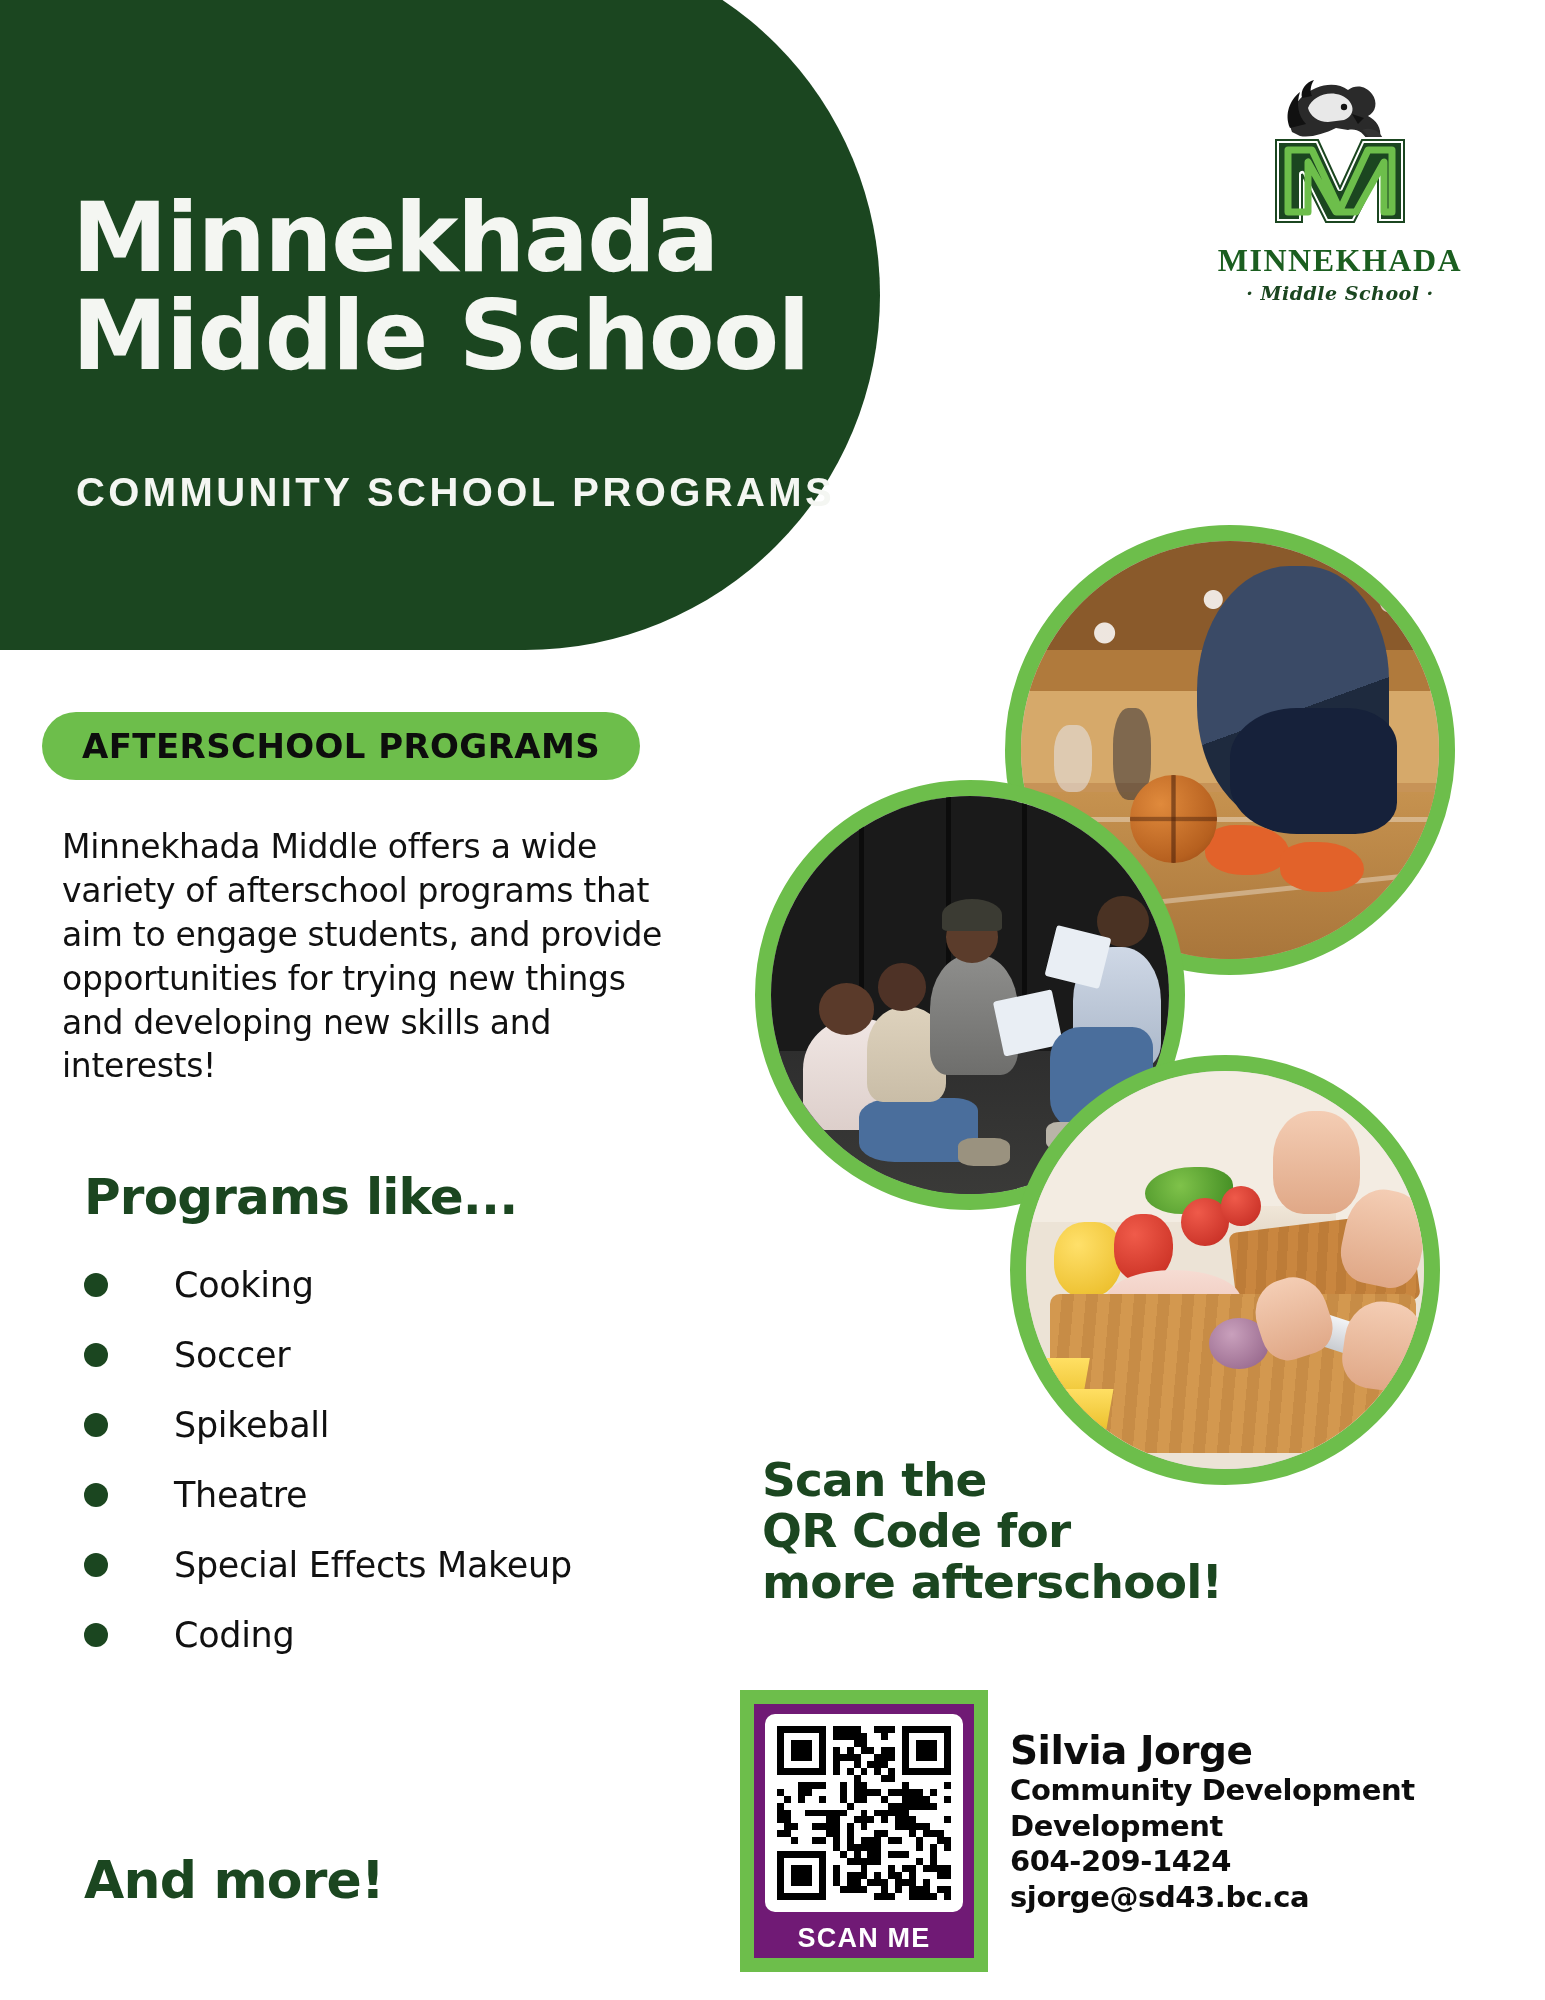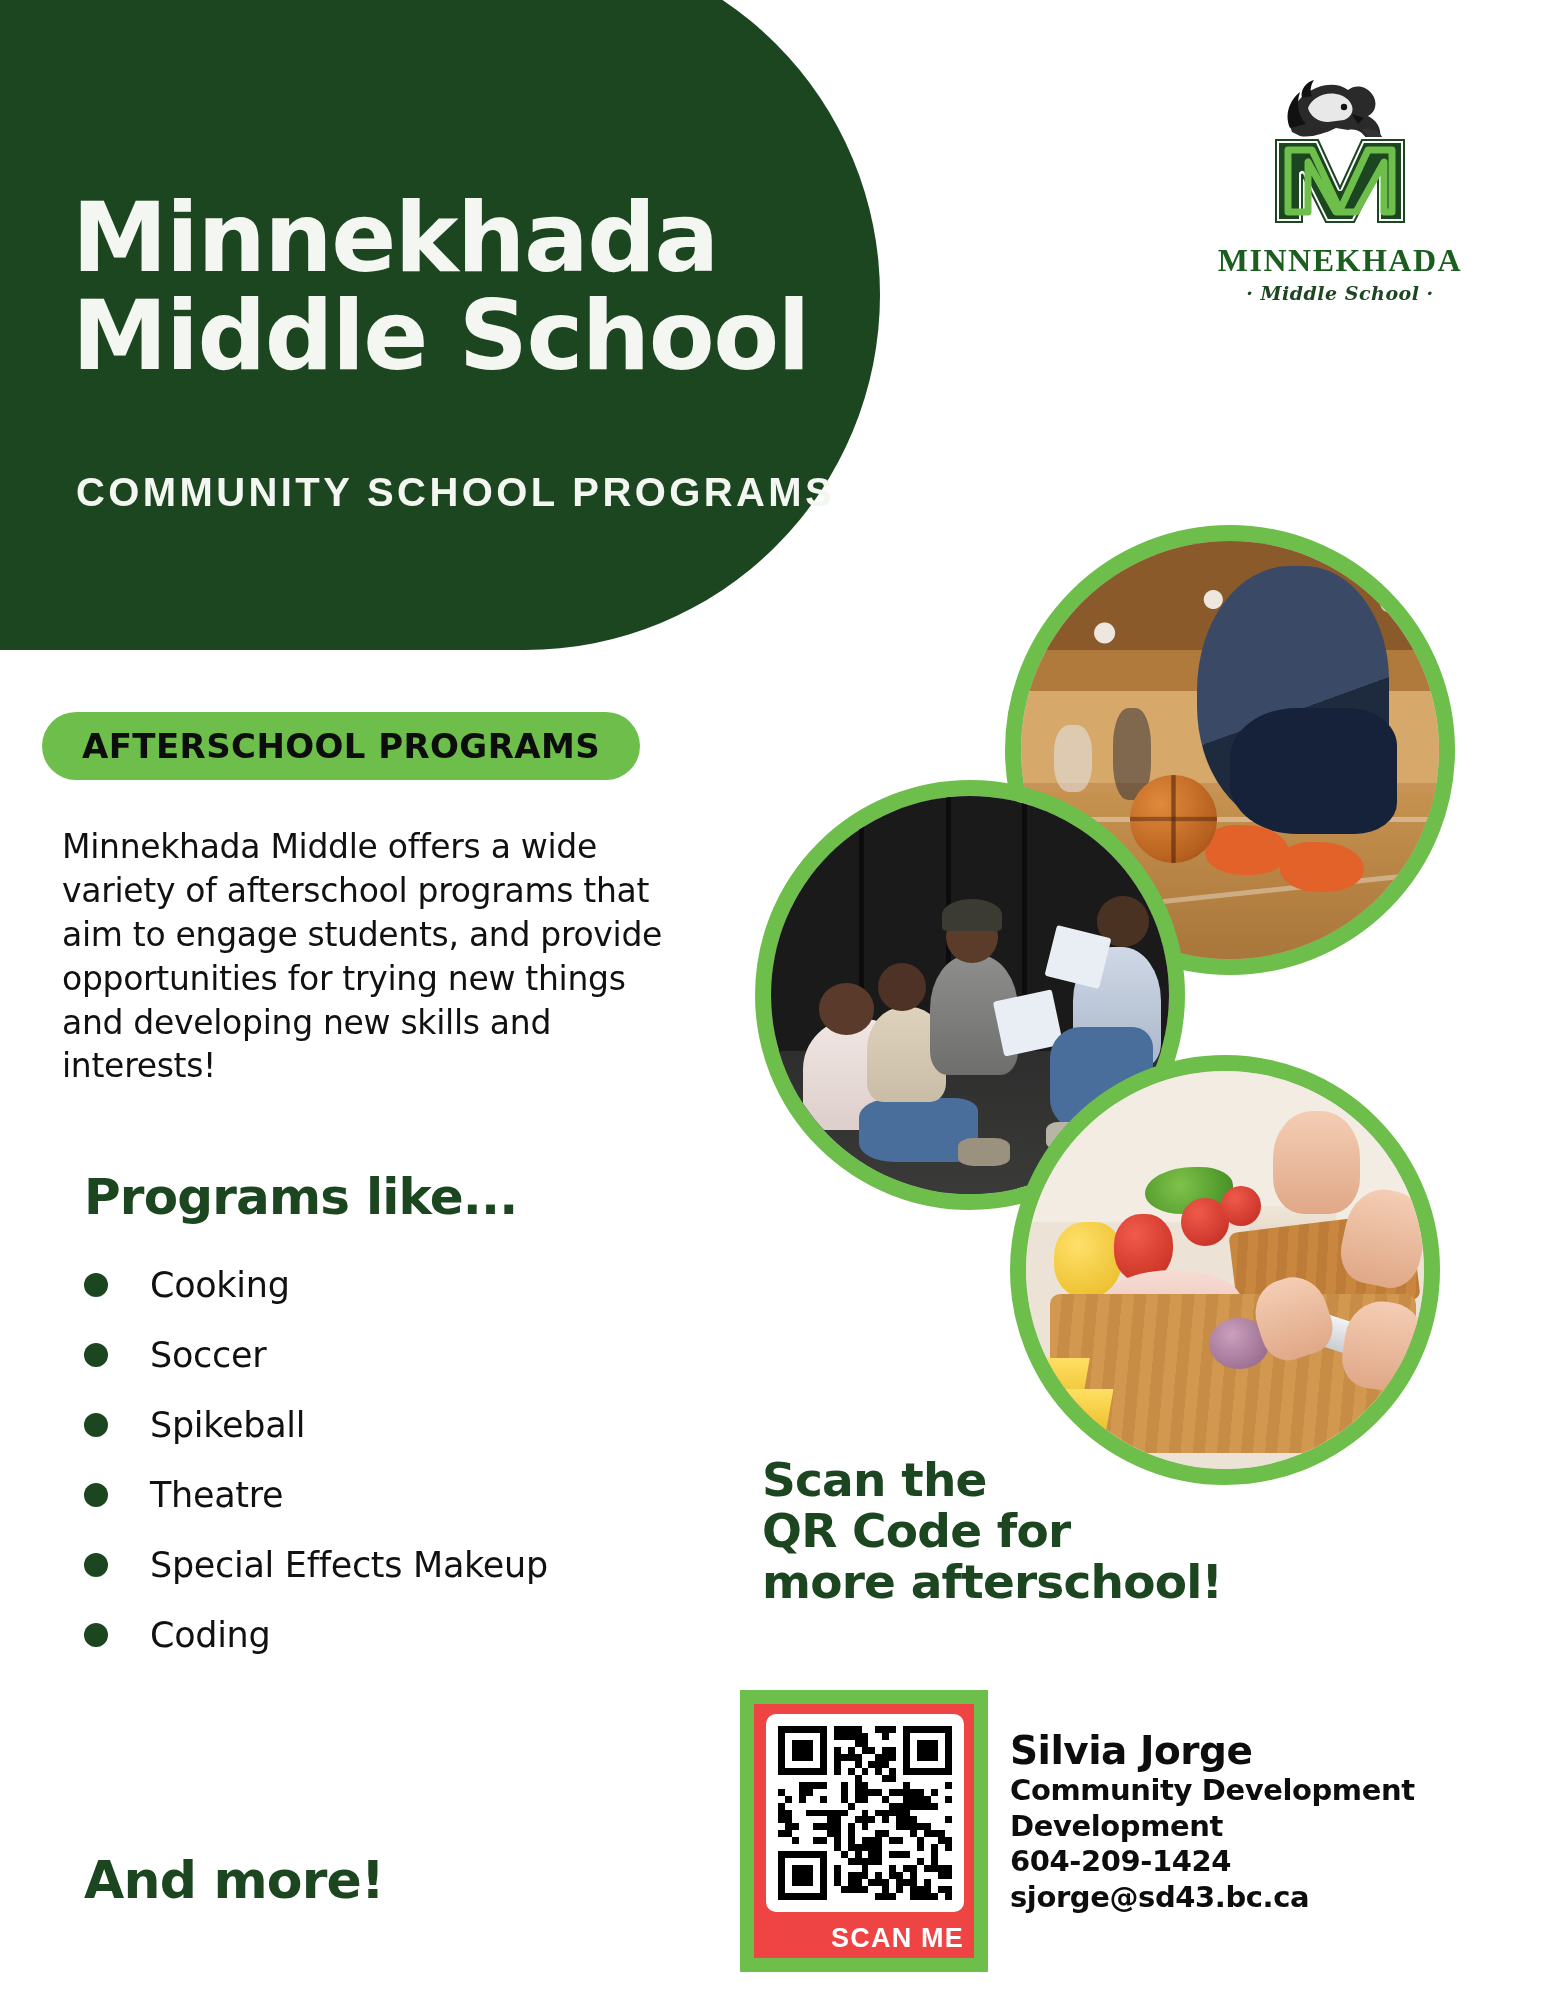--- a/index.html
+++ b/index.html
@@ -134,20 +134,21 @@
     list-style: none;
   }
   .bullets li {
     display: flex;
     align-items: center;
     height: 70px;
     color: #111111;
     font-size: 35px;
     font-family: "DejaVu Sans", sans-serif;
     letter-spacing: -0.3px;
+    gap: 24px;
   }
   .bullets .dot {
     width: 24px;
     height: 24px;
     border-radius: 50%;
     background: #1B4620;
     margin-right: 42px;
     flex: 0 0 auto;
   }
 
@@ -282,24 +283,24 @@
     left: 740px;
     top: 1690px;
     width: 248px;
     height: 282px;
     background: #6DBE4B;
     padding: 14px;
   }
   .qr-inner {
     width: 100%;
     height: 100%;
-    background: #ef4444;
+    background: #701a75;
     display: flex;
     flex-direction: column;
-    align-items: flex-end;
+    align-items: center;
     padding: 10px 10px 0 10px;
   }
   .qr-white {
     width: 198px;
     height: 198px;
     background: #ffffff;
     border-radius: 10px;
     padding: 12px;
   }
   .qr-grid {

